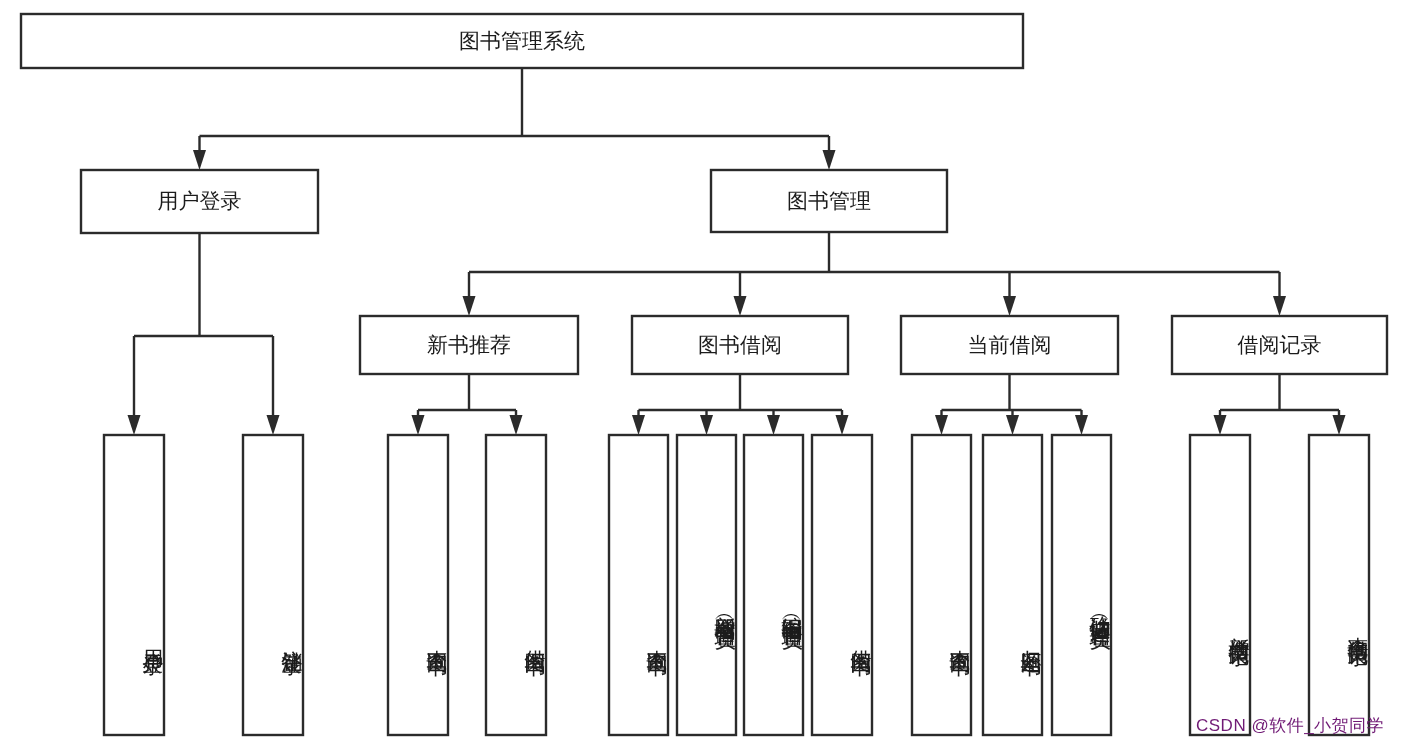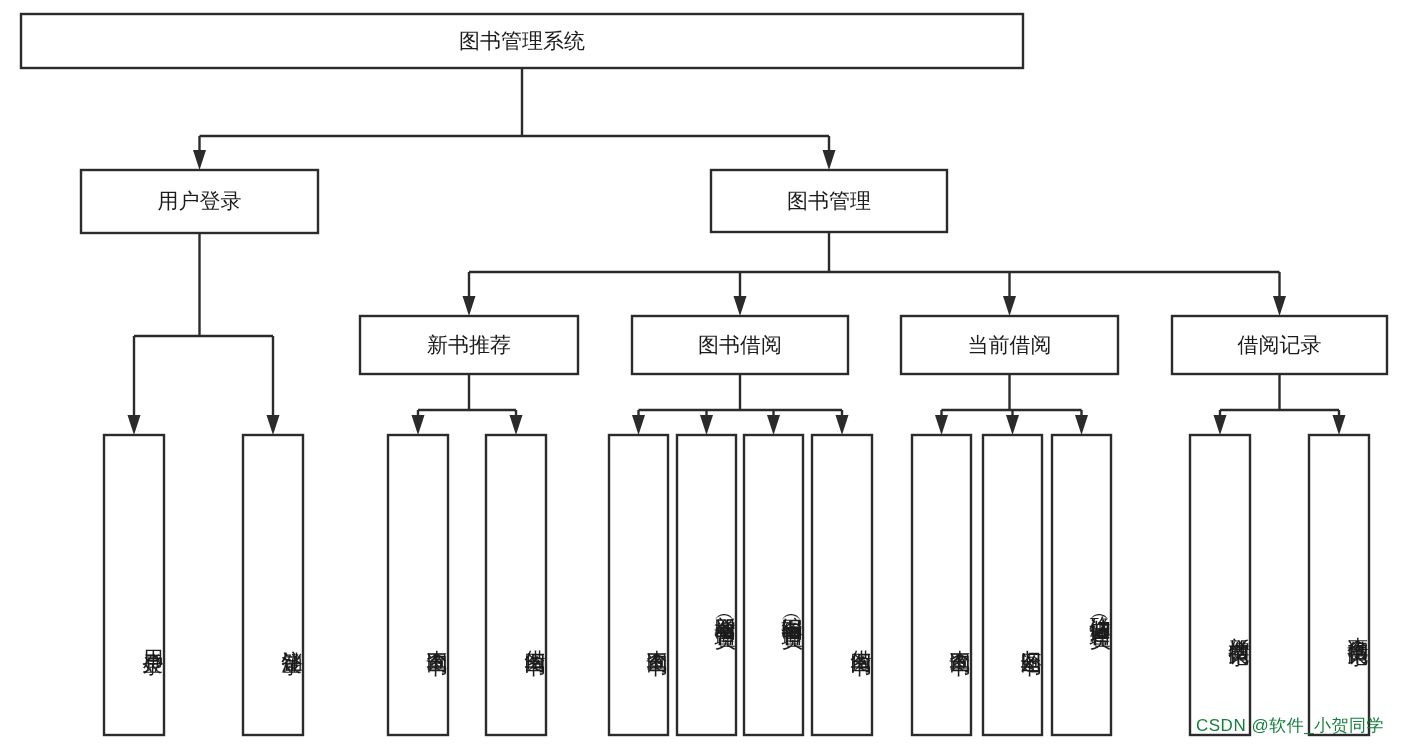--- a/index.html
+++ b/index.html
@@ -174,14 +174,14 @@
       <div class="node-label-v" style="left: 609px; width: 59px; top: 539px; height: 196px;">查询图书</div>
       <div class="node-label-v" style="left: 677px; width: 59px; top: 481.5px; height: 253.5px;">新增图书（管理员）</div>
       <div class="node-label-v" style="left: 744px; width: 59px; top: 481.5px; height: 253.5px;">编辑图书（管理员）</div>
       <div class="node-label-v" style="left: 812px; width: 60px; top: 539px; height: 196px;">借阅图书</div>
       <div class="node-label-v" style="left: 912px; width: 59px; top: 539px; height: 196px;">查询图书</div>
       <div class="node-label-v" style="left: 983px; width: 59px; top: 539px; height: 196px;">归还图书</div>
       <div class="node-label-v" style="left: 1052px; width: 59px; top: 481.5px; height: 253.5px;">确认归还（管理员）</div>
       <div class="node-label-v" style="left: 1190px; width: 60px; top: 516px; height: 219px;">新增借阅记录</div>
       <div class="node-label-v" style="left: 1309px; width: 60px; top: 516px; height: 219px;">查询借阅记录</div>
     </div>
-  <div class="watermark" style="left: 1196px; top: 714px; color: #15803d;">CSDN @软件_小贺同学</div>
+  <div class="watermark" style="left: 1196px; top: 714px; color: #701a75;">CSDN @软件_小贺同学</div>
 </div>
 
 </body></html>

